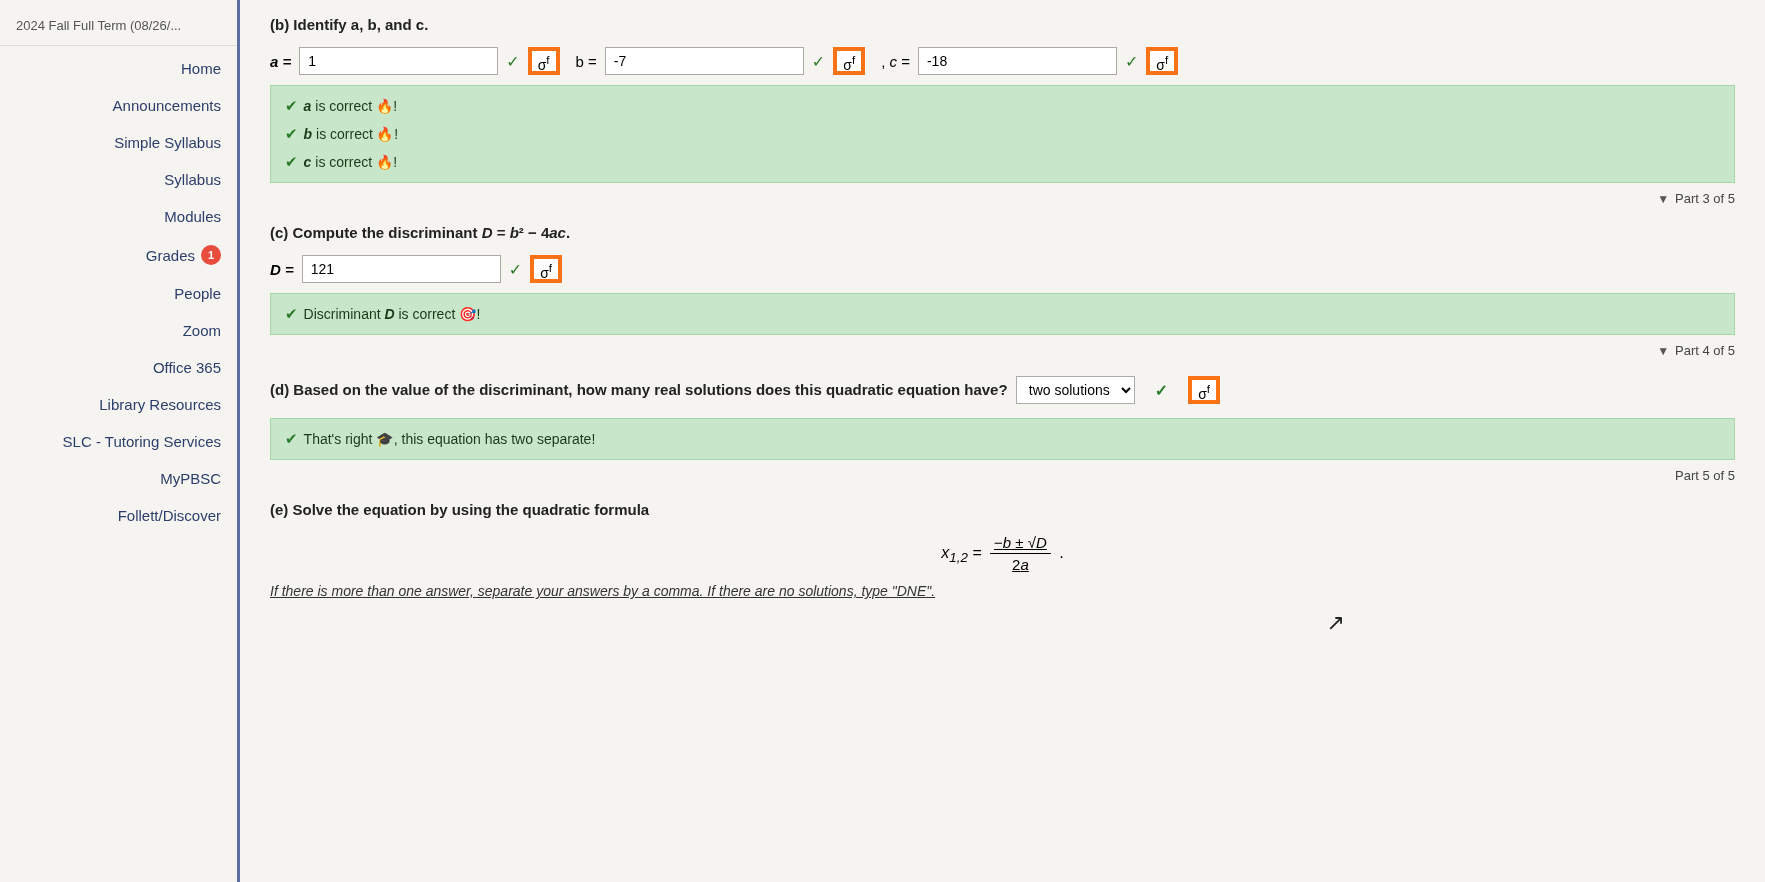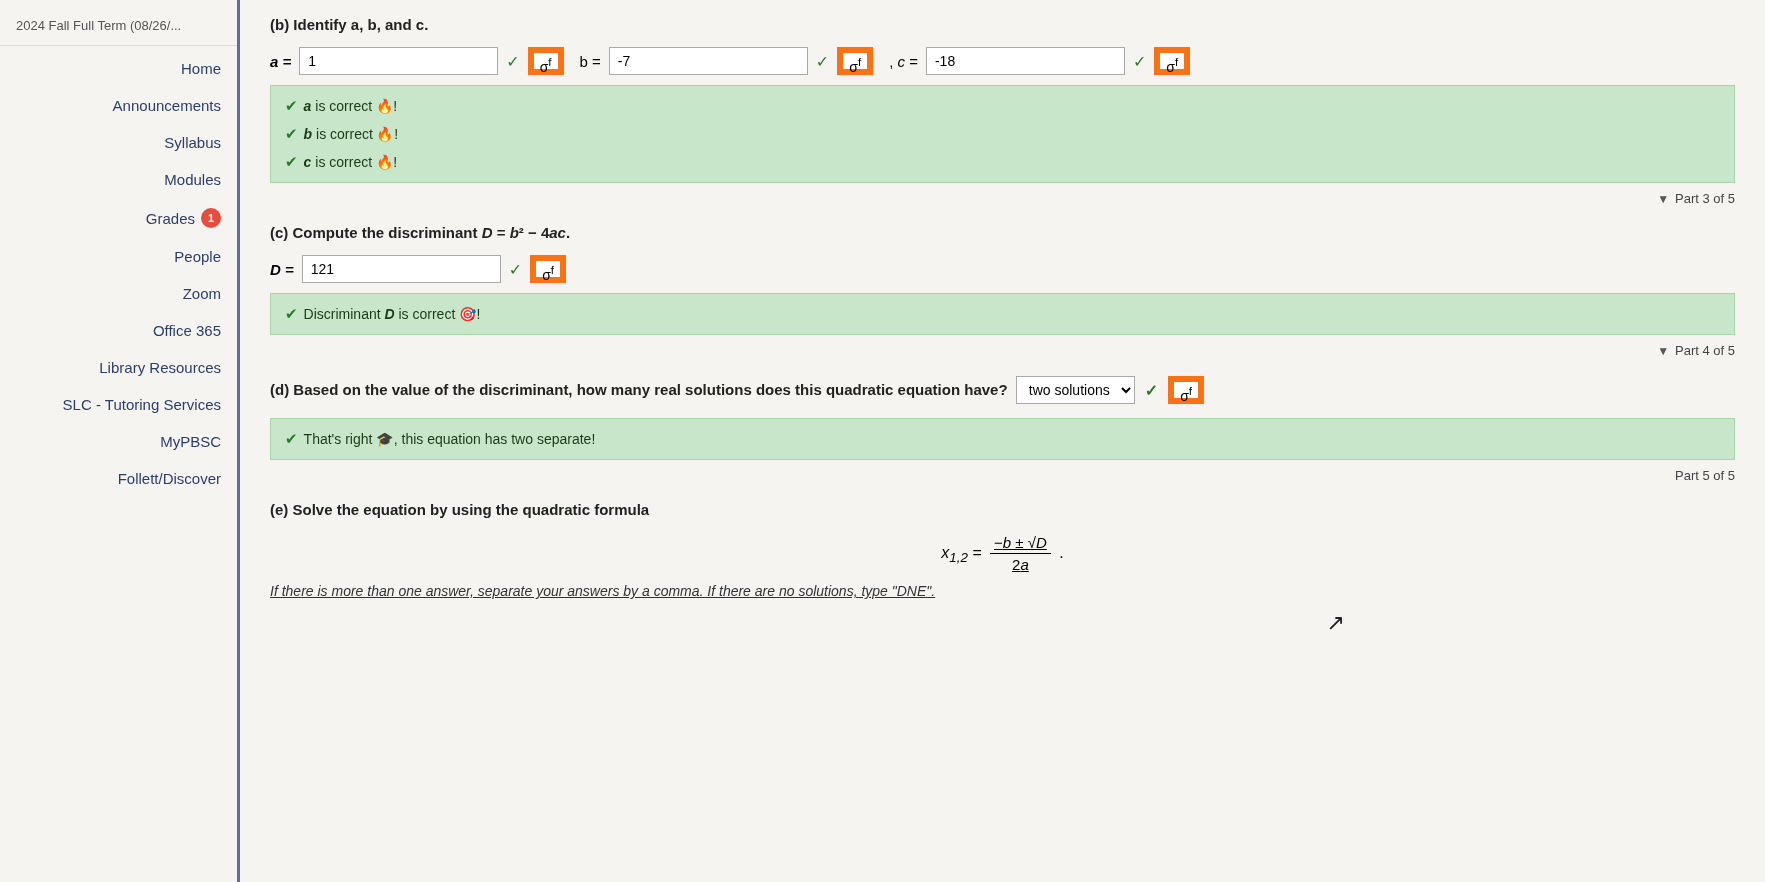--- a/index.html
+++ b/index.html
@@ -88,21 +88,21 @@
       font-size: 14px;
       min-width: 70px;
       height: 28px;
     }
     .check-icon {
       color: #2a7a2a;
       font-size: 16px;
     }
     .sigma-btn {
       background: white;
-      border: 6px solid #f97316;
+      border: 4px solid #f97316;
       cursor: pointer;
       padding: 2px 6px;
       font-size: 14px;
       height: 28px;
     }
 
     
     .feedback-box {
       background: #c8e6c9;
       border: 1px solid #a5d6a7;
@@ -200,20 +200,23 @@
 <div class="sidebar">
   <div class="sidebar-term">2024 Fall Full Term (08/26/...</div>
   <nav class="sidebar-nav">
     <a class="sidebar-item">
       <span>Home</span>
     </a>
     <a class="sidebar-item">
       <span>Announcements</span>
     </a>
     <a class="sidebar-item">
+      <span>Simple Syllabus</span>
+    </a>
+    <a class="sidebar-item">
       <span>Syllabus</span>
     </a>
     <a class="sidebar-item">
       <span>Modules</span>
     </a>
     <a class="sidebar-item">
       <span>Grades</span>
       <span class="sidebar-badge">1</span>
     </a>
     <a class="sidebar-item">
@@ -307,21 +310,21 @@
 
     <div class="part-nav">
       <span class="part-nav-triangle">▼</span>
       <span>Part 4 of 5</span>
     </div>
   </div>
 
   <div class="section">
     <div class="part-header">
       (d) Based on the value of the discriminant, how many real solutions does this quadratic equation have?
-      <span style="display:inline-flex;align-items:center;gap:10px;margin-left:4px;">
+      <span style="display:inline-flex;align-items:center;gap:20px;margin-left:4px;">
         <select class="answer-select">
           <option>no solutions</option>
           <option>one solution</option>
           <option selected="">two solutions</option>
         </select>
         <span class="check-icon">✓</span>
         <button class="sigma-btn">σ<sup>f</sup></button>
       </span>
     </div>
 

